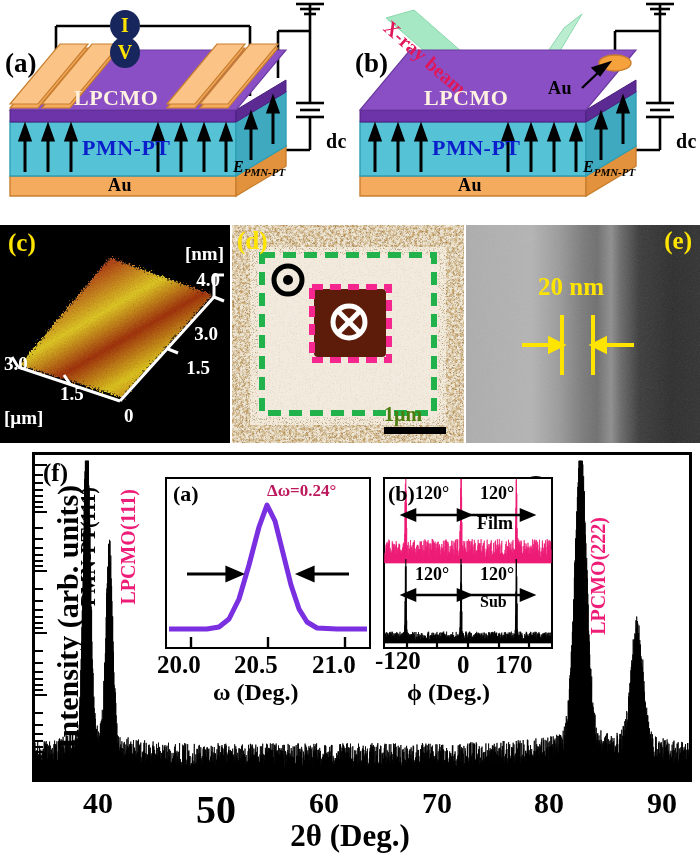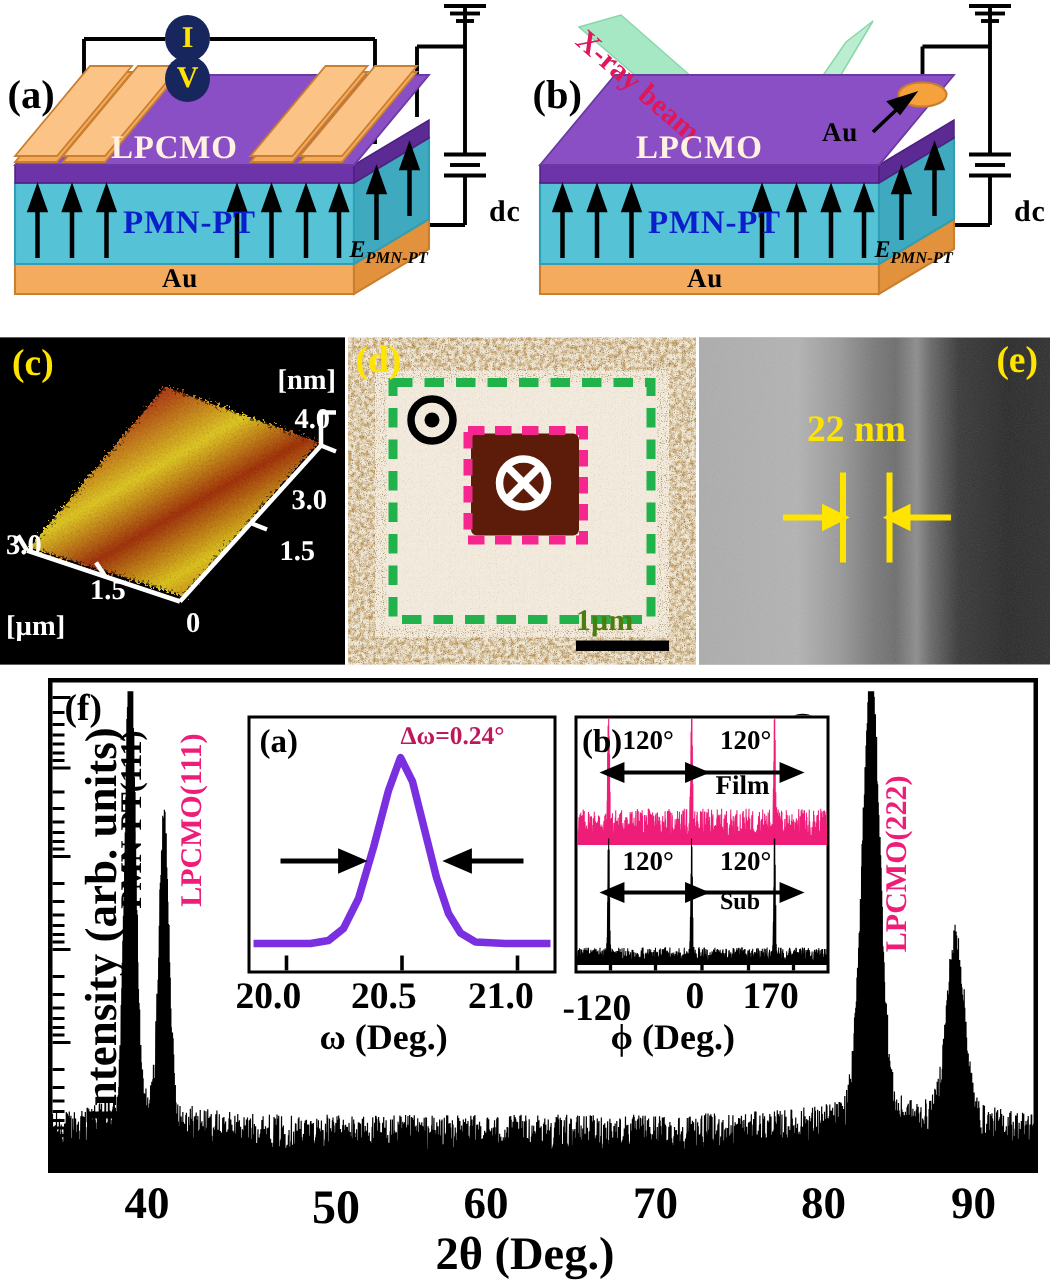--- a/index.html
+++ b/index.html
@@ -362,21 +362,21 @@
       <line x1="96" y1="90" x2="96" y2="150"></line>
       <line x1="127" y1="90" x2="127" y2="150"></line>
       <line x1="56" y1="120" x2="92" y2="120"></line>
       <polygon points="96,120 84,114 84,126"></polygon>
       <line x1="168" y1="120" x2="131" y2="120"></line>
       <polygon points="127,120 139,114 139,126"></polygon>
     </g>
   </svg>
   <span class="yellowlet abs" style="right:8px;top:2px;">(e)</span>
   <span class="abs" style="left:72px;top:48px;font-size:25px;font-weight:bold;color:#ffe400;
-               font-family:'Liberation Serif',serif;">22 nm</span>
+               font-family:'Liberation Serif',serif;">20 nm</span>
 </div>
 
 <div id="pf">
   <svg width="654" height="324" viewBox="0 0 654 324" preserveAspectRatio="none" style="position:absolute;left:0;top:0;">
 
     <g stroke="#000" stroke-width="2">
       <line x1="0" y1="10" x2="12" y2="10"></line>
       <line x1="0" y1="20" x2="8" y2="20"></line>
         <line x1="0" y1="28" x2="8" y2="28"></line>
       <line x1="0" y1="35" x2="8" y2="35"></line>
@@ -502,29 +502,29 @@
     </svg>
     <span class="ins-txt" style="left:3px;top:2px;font-size:22px;color:#000;">(b)</span>
     <span class="ins-txt" style="left:30px;top:4px;font-size:18px;color:#000;">120°</span>
     <span class="ins-txt" style="left:95px;top:4px;font-size:18px;color:#000;">120°</span>
     <span class="ins-txt" style="left:92px;top:34px;font-size:18px;color:#000;">Film</span>
     <span class="ins-txt" style="left:30px;top:85px;font-size:18px;color:#000;">120°</span>
     <span class="ins-txt" style="left:95px;top:85px;font-size:18px;color:#000;">120°</span>
     <span class="ins-txt" style="left:95px;top:114px;font-size:16px;color:#000;">Sub</span>
   </div>
 
-  <span class="tick-lab" style="left:340px;top:204px;">-120</span>
+  <span class="tick-lab" style="left:340px;top:192px;">-120</span>
   <span class="tick-lab" style="left:422px;top:196px;">0</span>
   <span class="tick-lab" style="left:460px;top:196px;">170</span>
   <span class="axtitle" style="left:372px;top:224px;font-size:24px;">ϕ (Deg.)</span>
 </div>
 
 <span class="axtitle" style="left:-82px;top:600px;width:300px;text-align:center;font-size:30px;
              transform:rotate(-90deg);transform-origin:center;">Intensity (arb. units)</span>
 
 <span class="tick-lab" style="left:83px;top:786px;font-size:30px;">40</span>
-<span class="tick-lab" style="left:208px;top:786px;font-size:32px;">50</span>
+<span class="tick-lab" style="left:196px;top:786px;font-size:40px;">50</span>
 <span class="tick-lab" style="left:309px;top:786px;font-size:30px;">60</span>
 <span class="tick-lab" style="left:422px;top:786px;font-size:30px;">70</span>
 <span class="tick-lab" style="left:534px;top:786px;font-size:30px;">80</span>
-<span class="tick-lab" style="left:634px;top:786px;font-size:30px;">90</span>
+<span class="tick-lab" style="left:647px;top:786px;font-size:30px;">90</span>
 
 <span class="axtitle" style="left:0;top:818px;width:700px;text-align:center;font-size:31px;">2θ (Deg.)</span>
 
 </body></html>

